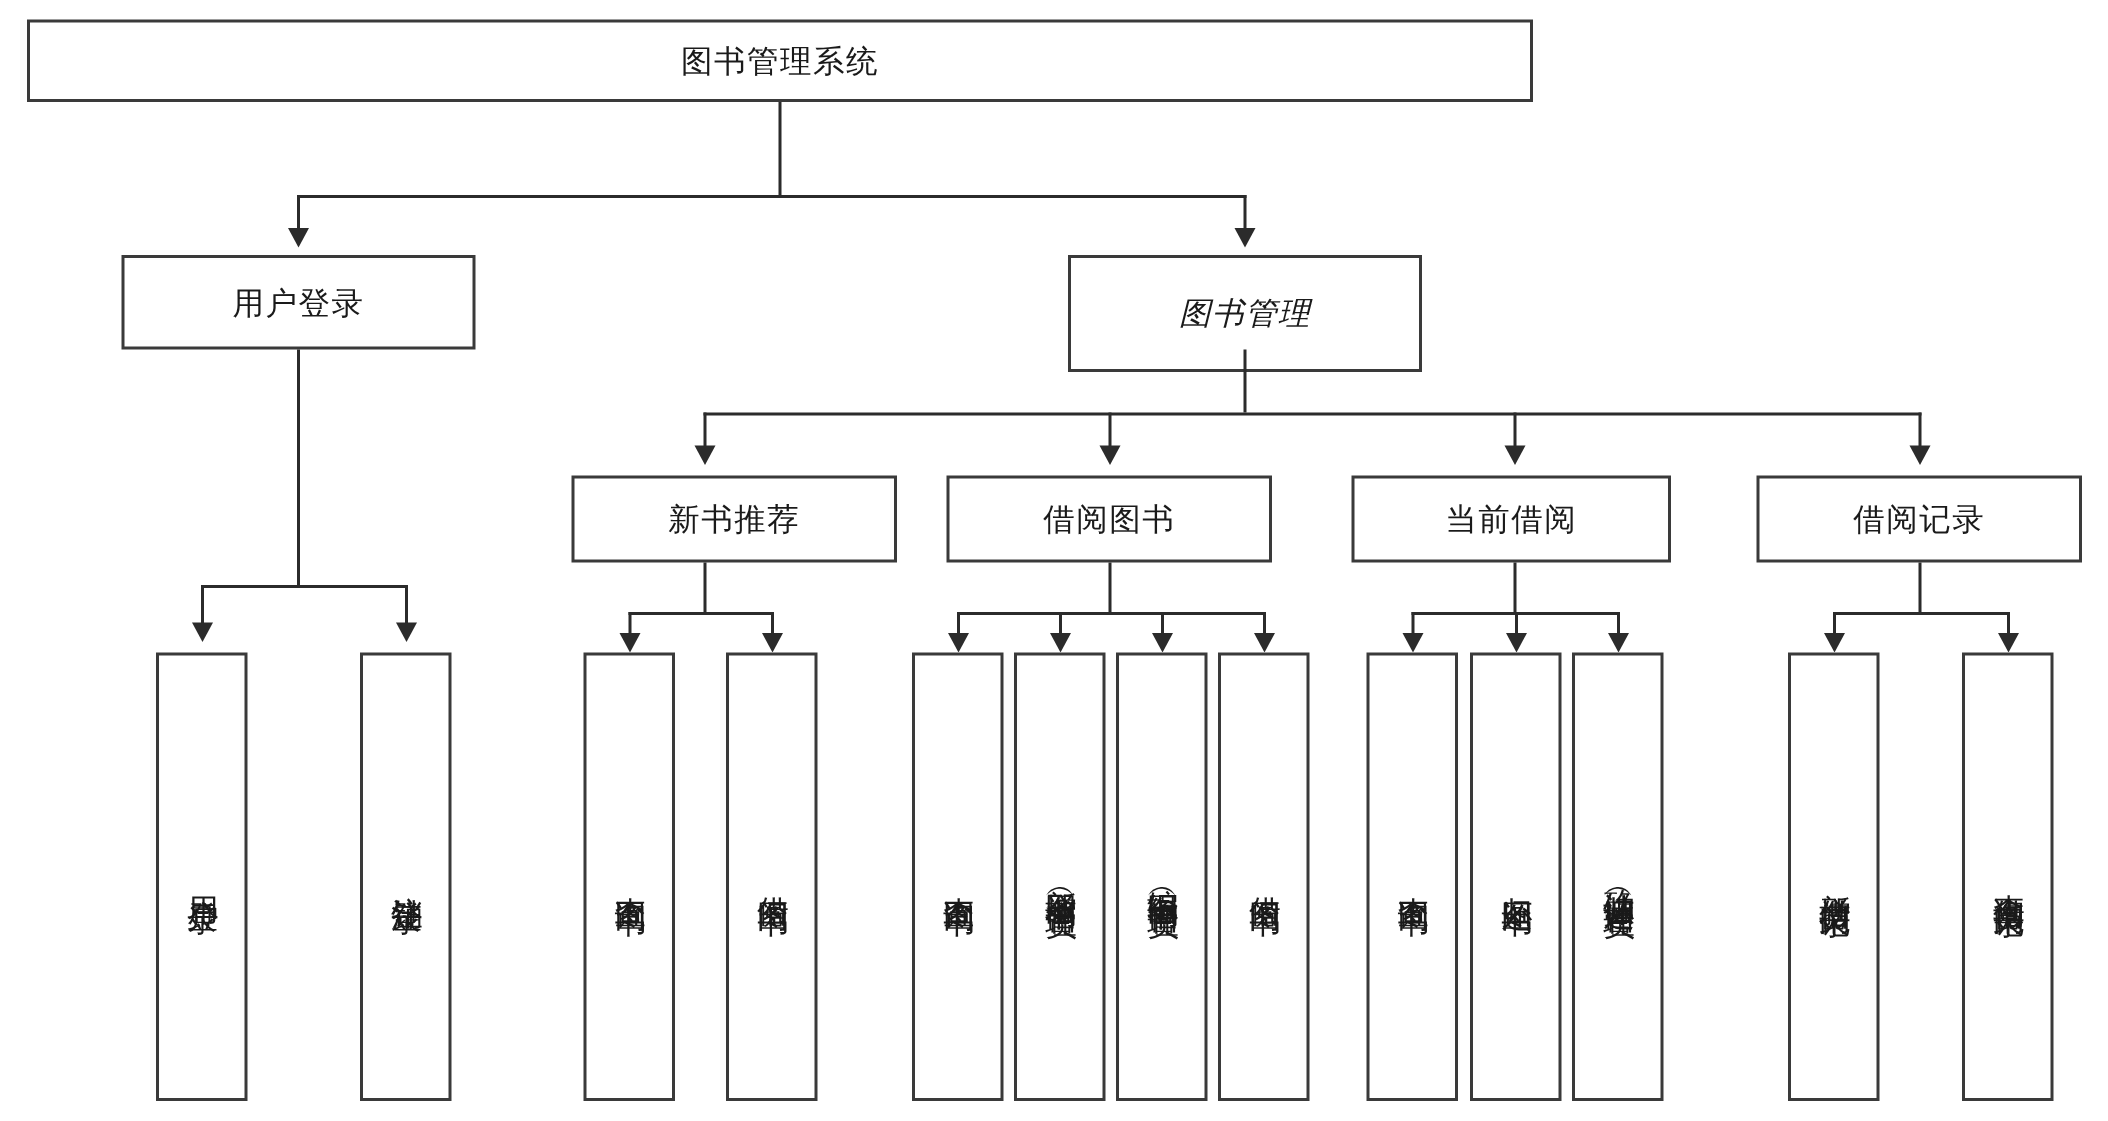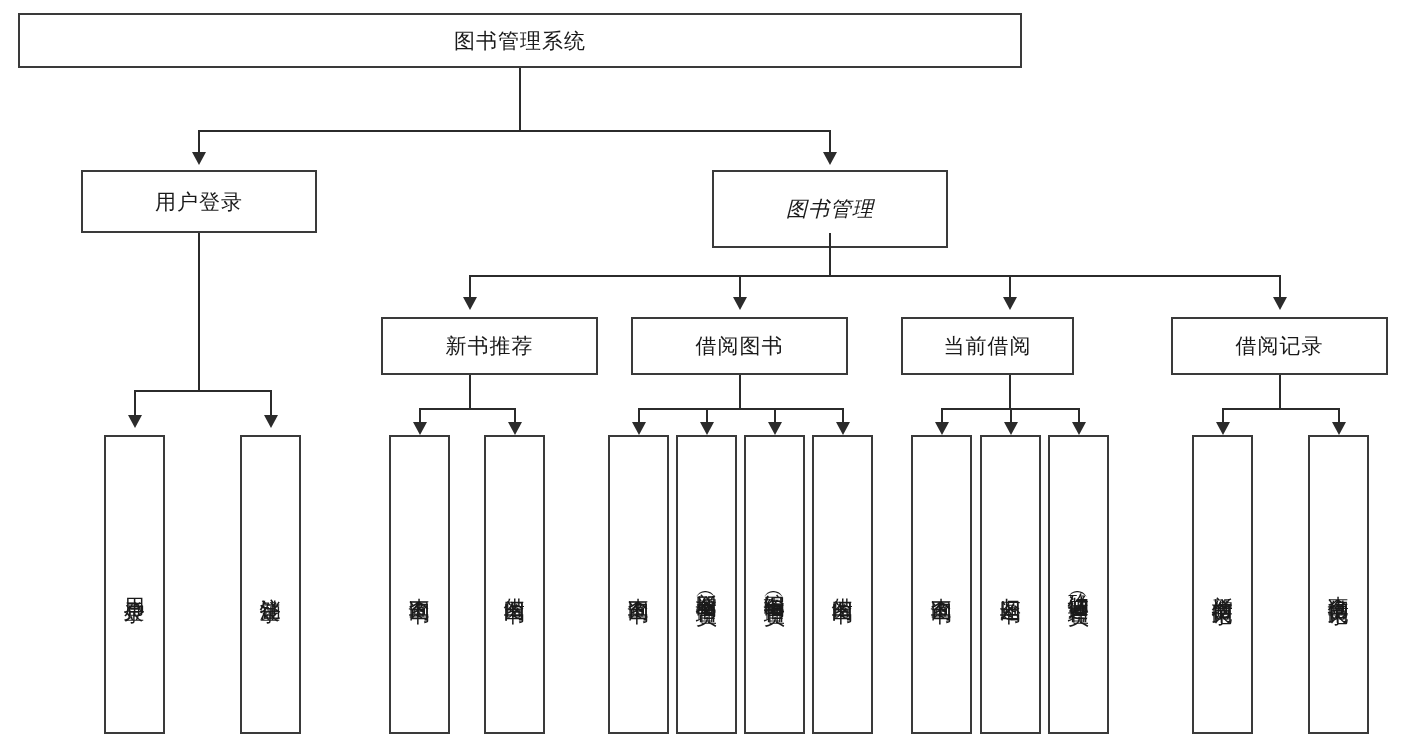--- a/index.html
+++ b/index.html
@@ -60,21 +60,21 @@
   <div class="arrow" style="left:1003px;top:297px;"></div>
   <div class="line vline" style="left:1279px;top:275px;height:25px;"></div>
   <div class="arrow" style="left:1273px;top:297px;"></div>
 
   <div class="box h" style="left:361px;top:317px;width:217px;height:58px;margin-left:20px;">
     <span>新书推荐</span>
   </div>
   <div class="box h" style="left:631px;top:317px;width:217px;height:58px;">
     <span>借阅图书</span>
   </div>
-  <div class="box h" style="left:901px;top:317px;width:173px;height:58px;justify-content:center;">
+  <div class="box h" style="left:901px;top:317px;width:213px;height:58px;justify-content:center;">
     <span>当前借阅</span>
   </div>
   <div class="box h" style="left:1171px;top:317px;width:217px;height:58px;">
     <span>借阅记录</span>
   </div>
 
   <div class="line vline" style="left:469px;top:375px;height:33px;"></div>
   <div class="line hline" style="left:419px;top:408px;width:96px;"></div>
   <div class="line vline" style="left:419px;top:408px;height:19px;"></div>
   <div class="arrow" style="left:413px;top:422px;"></div>

